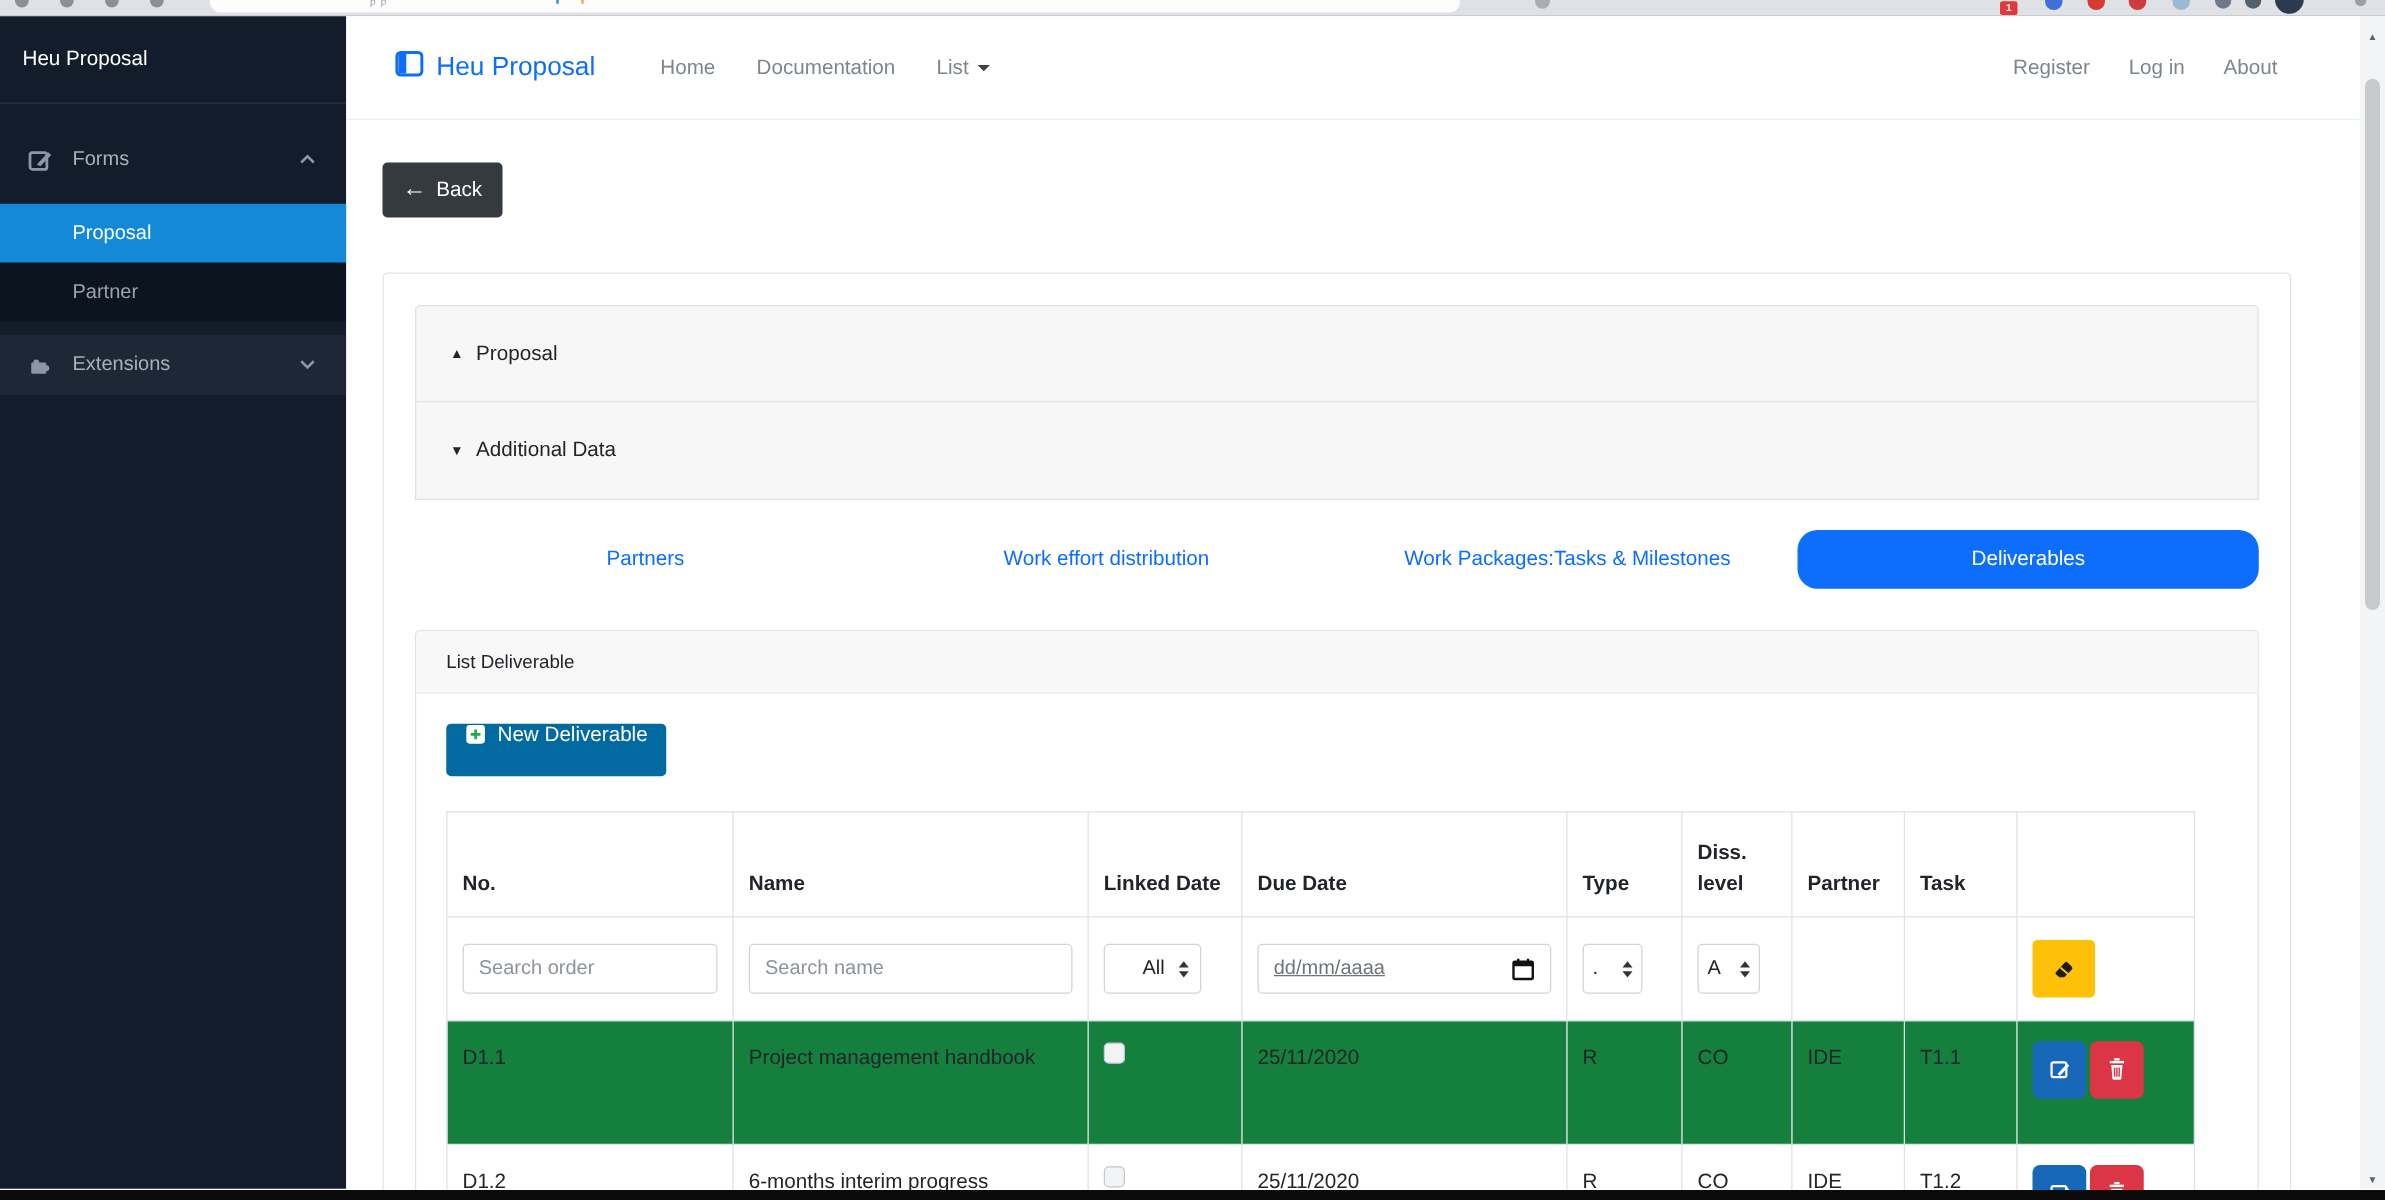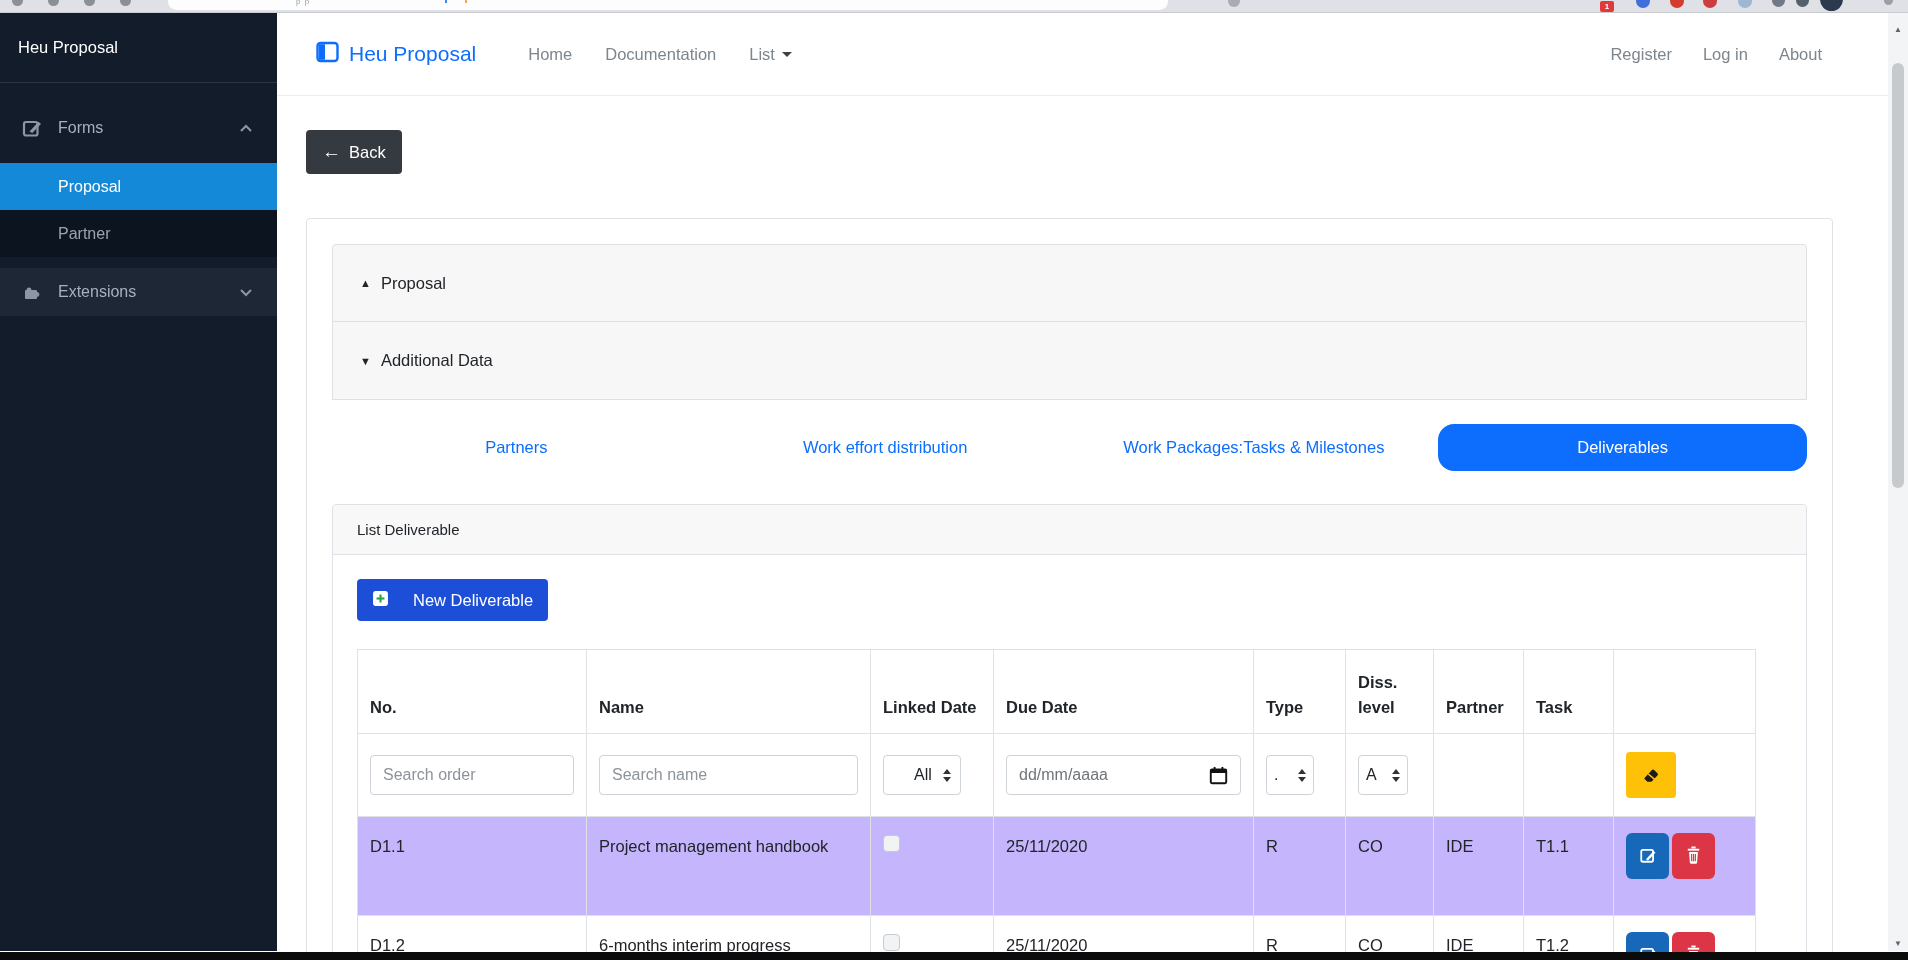--- a/index.html
+++ b/index.html
@@ -60,44 +60,44 @@
   .acc-body { padding-top:24px; }
   .tabs { display:grid; grid-template-columns:repeat(4,1fr); height:47px; }
   .tab { display:flex; align-items:center; justify-content:center; color:#0d6efd; font-size:16.5px; cursor:pointer; }
   .tab.active { background:#0d6efd; color:#fff; border-radius:16px; }
 
   .card { margin-top:33px; border:1px solid #dee2e6; border-radius:4px; }
   .card-header { background:#f8f8f8; padding:16px 24px; border-bottom:1px solid #dee2e6; font-size:15px; color:#212529;
                  border-radius:4px 4px 0 0; }
   .card-body { padding:24px; }
 
-  .btn-success { background:#1d4ed8; color:#fff; font-size:16.5px; height:42px; padding:0 15px; border-radius:4px;
-                 display:inline-flex; align-items:center; gap:24px; margin-bottom:28px; }
+  .btn-success { background:#0369a1; color:#fff; font-size:16.5px; height:42px; padding:0 15px; border-radius:4px;
+                 display:inline-flex; gap:9px; margin-bottom:28px; }
 
   
   table { border-collapse:collapse; table-layout:fixed; width:1398px; font-size:16.5px; color:#212529; }
   th, td { border:1px solid #dee2e6; text-align:left; }
   thead th { font-weight:bold; vertical-align:bottom; padding:12px; height:84px; line-height:1.55; }
   tr.filter-row td { height:83px; vertical-align:middle; padding:0 12px; background:#fff; }
   tr.data-row td { vertical-align:top; padding:16px 12px 36px; line-height:1.65; }
-  tr.data-row.striped td { background:#c4b5fd; }
+  tr.data-row.striped td { background:#15803d; }
 
   .form-input { width:100%; height:40px; border:1px solid #ced4da; border-radius:4px; padding:0 12px; font-size:16px;
                 font-family:inherit; color:#212529; background:#fff; }
   .form-input::placeholder { color:#8d9399; }
 
   .fake-select { height:40px; border:1px solid #ced4da; border-radius:4px; background:#fff; display:inline-flex;
                  align-items:center; padding:0 9px; font-size:16px; color:#212529; cursor:pointer; white-space:nowrap; overflow:hidden; }
   .spin { display:flex; flex-direction:column; gap:3px; margin-left:auto; padding-left:7px; }
   .spin i { display:block; width:0; height:0; border-left:4px solid transparent; border-right:4px solid transparent; }
   .spin .up { border-bottom:5px solid #333; }
   .spin .dn { border-top:5px solid #333; }
 
   .date-input { width:100%; height:40px; border:1px solid #ced4da; border-radius:4px; background:#fff; display:flex;
-                align-items:center; padding:0 12px; font-size:16px; color:#707579; cursor:text; }
+                align-items:center; padding:0 12px; font-size:16px; color:#707579; cursor:text;text-decoration:underline; }
   .date-input .cal { margin-left:auto; display:flex; }
 
   .checkbox { display:inline-block; width:17px; height:17px; border:1px solid #c4cad0; border-radius:4px; background:#f1f3f5; cursor:pointer; }
 
   .btn-eraser { background:#ffc107; width:50px; height:46px; border-radius:4px; display:inline-flex; align-items:center; justify-content:center; }
   .btn-icon { width:43px; height:46px; border-radius:6px; display:inline-flex; align-items:center; justify-content:center; }
   .btn-edit { background:#1768b8; }
   .btn-delete { background:#dc3545; }
   .action-group { display:flex; gap:3px; }
 

